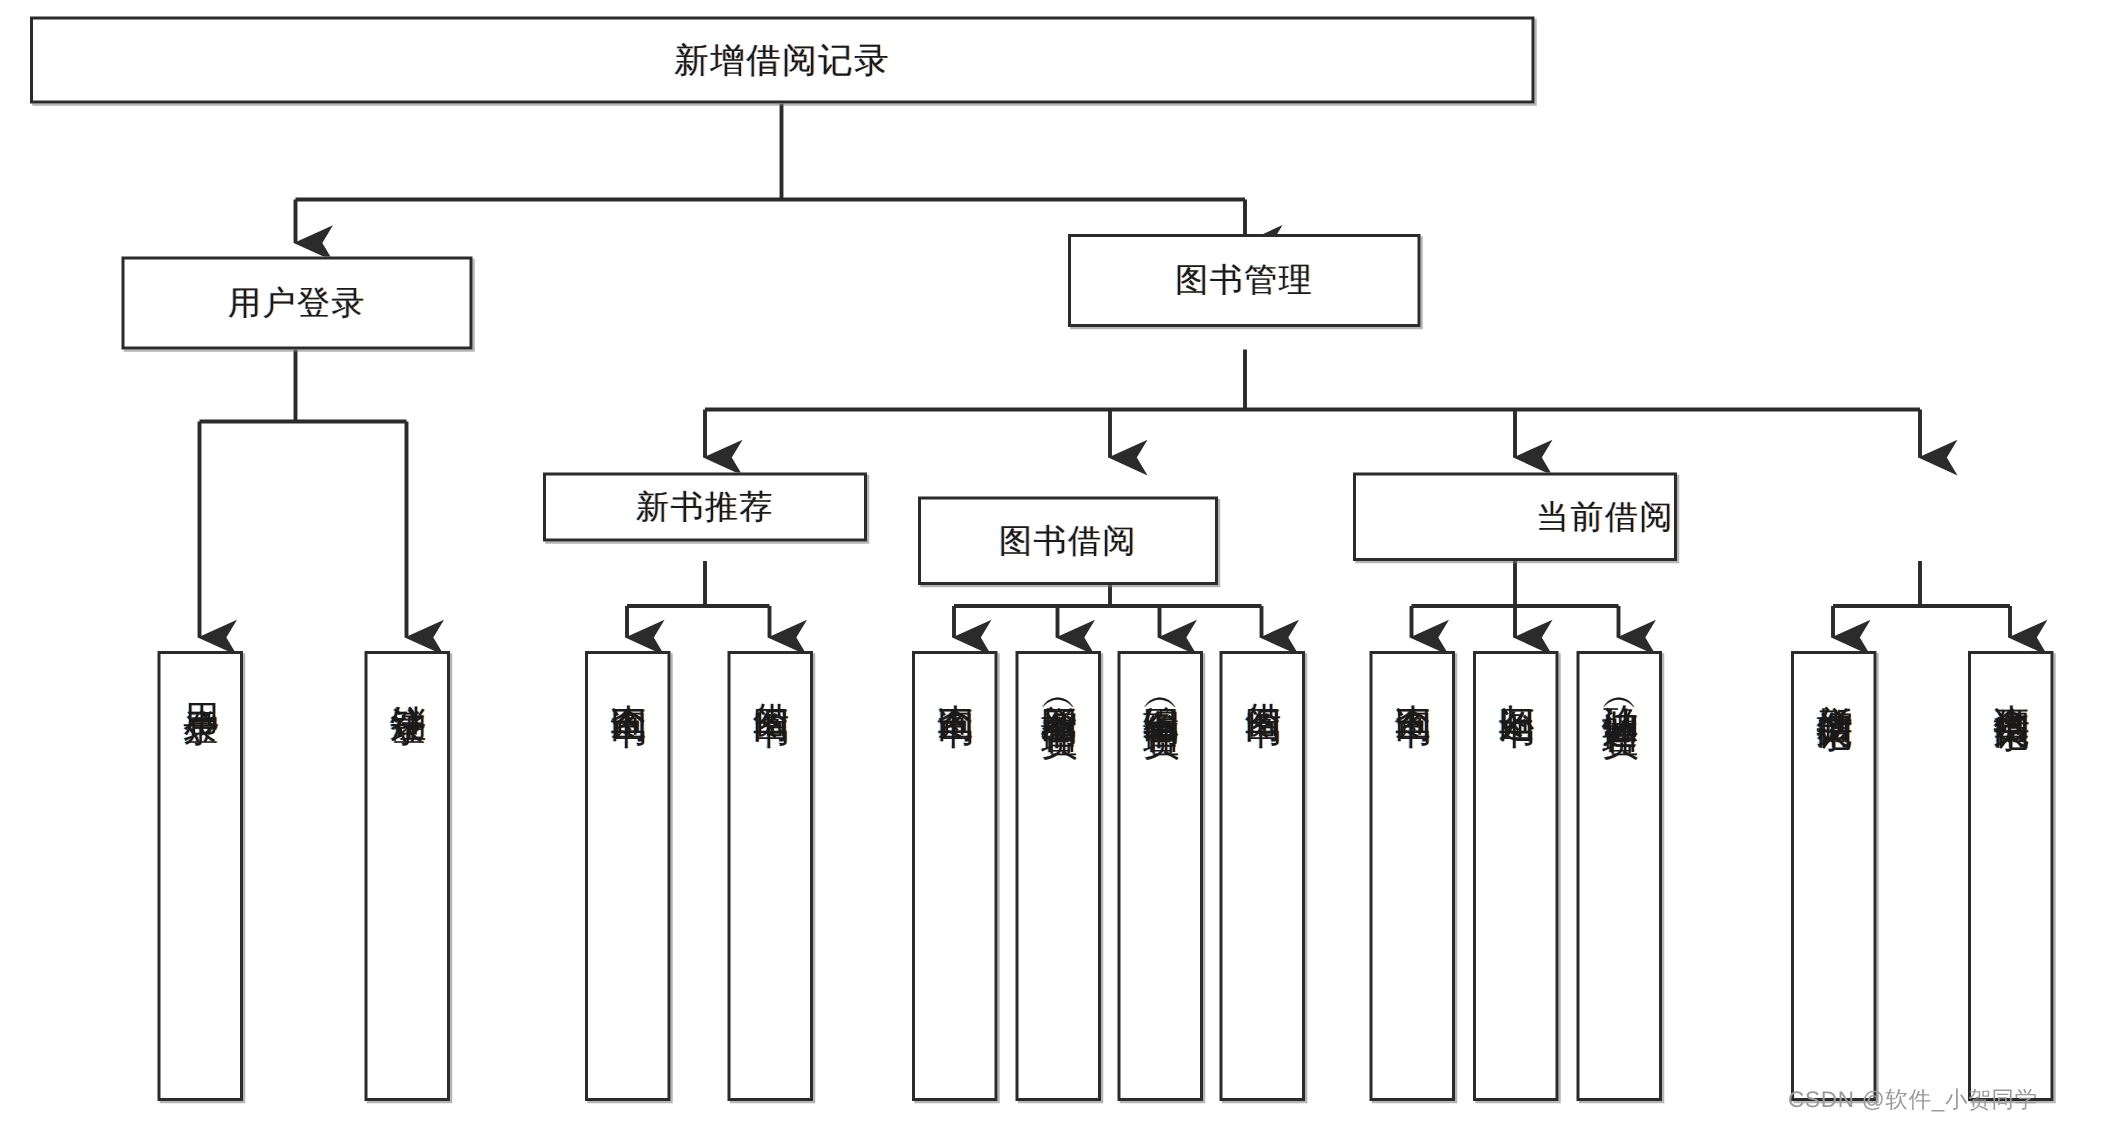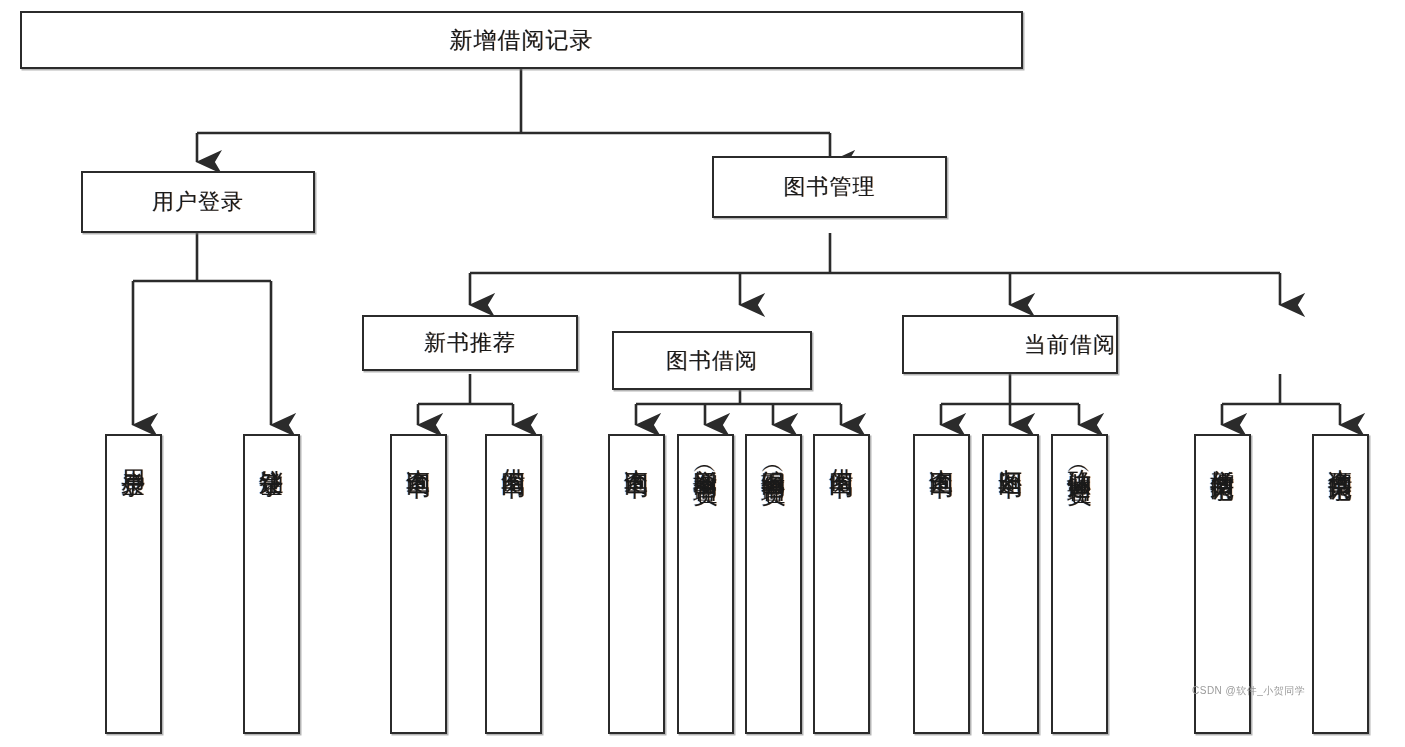--- a/index.html
+++ b/index.html
@@ -54,22 +54,22 @@
     writing-mode:vertical-rl;
     text-orientation:upright;
     font-size:24px;
     line-height:1.22;
     letter-spacing:2px;
     white-space:normal;
   }
   .watermark{
     position:absolute;
     left:1192px;
-    top:684px;
-    font-size:10px;
+    top:724px;
+    font-size:15px;
     color:#9a9a9a;
     letter-spacing:.5px;
     white-space:nowrap;
     font-family:"Liberation Sans","DejaVu Sans",sans-serif;
   }
 </style>
 </head>
 <body>
 
 <div id="stage">
@@ -128,21 +128,21 @@
     <span class="lbl">新增借阅记录</span>
   </div>
 
   <div class="node h" style="left:81px;top:171px;width:234px;height:62px;">
     <span class="lbl">用户登录</span>
   </div>
   <div class="node h" style="left:712px;top:156px;width:235px;height:62px;">
     <span class="lbl">图书管理</span>
   </div>
 
-  <div class="node h" style="left:362px;top:315px;width:216px;height:56px;">
+  <div class="node h" style="left:362px;top:315px;width:216px;height:46px;">
     <span class="lbl">新书推荐</span>
   </div>
   <div class="node h" style="left:612px;top:315px;width:200px;height:59px;margin-top:16px;">
     <span class="lbl">图书借阅</span>
   </div>
   <div class="node h" style="left:902px;top:315px;width:216px;height:59px;justify-content:flex-end;">
     <span class="lbl">当前借阅</span>
   </div>
 
   <div class="node v" style="left:105px;top:434px;width:57px;height:300px;">

